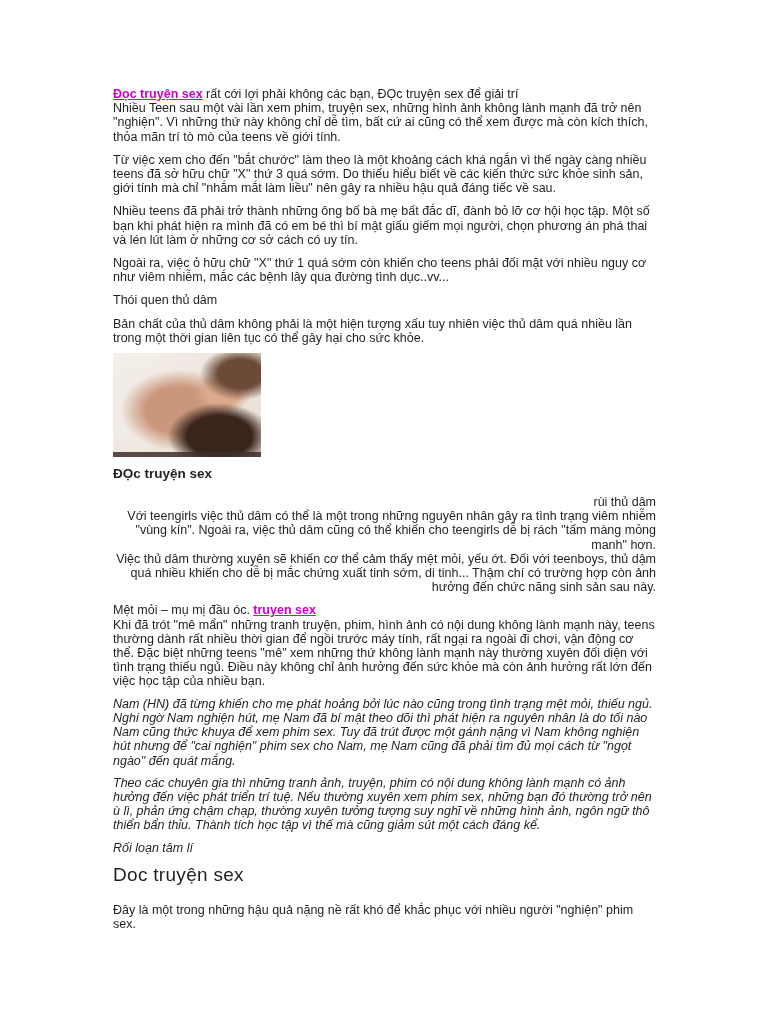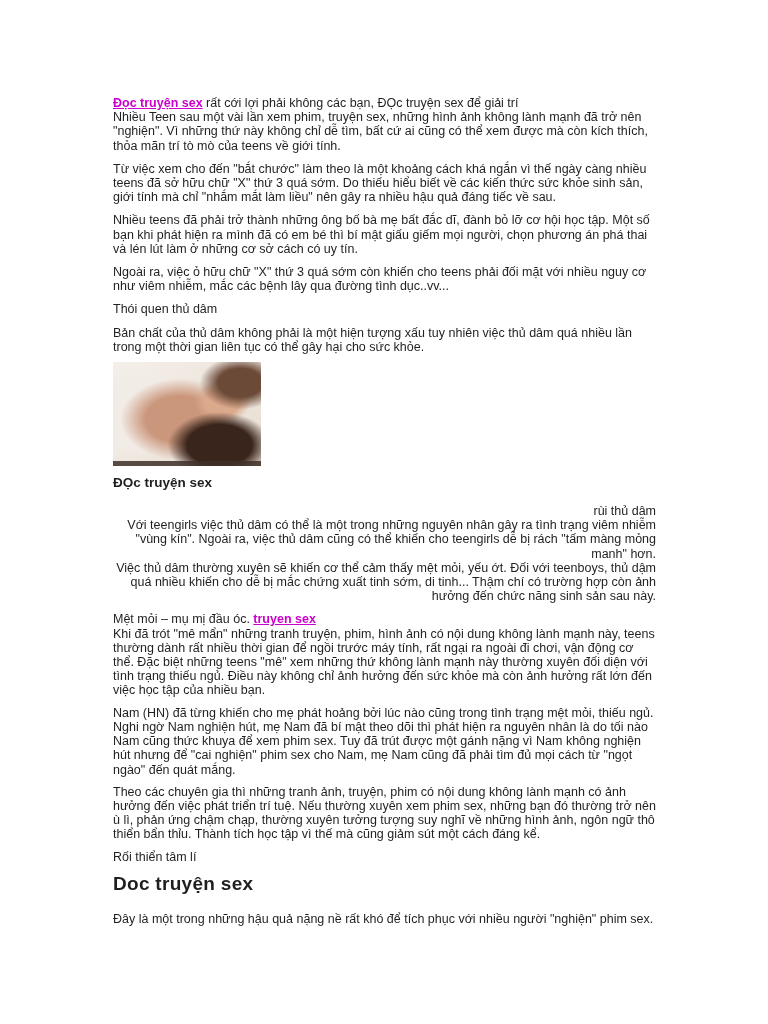--- a/index.html
+++ b/index.html
@@ -8,21 +8,21 @@
     width: 768px;
     height: 1024px;
     background: #ffffff;
     overflow: hidden;
     font-family: "Liberation Sans", "DejaVu Sans", sans-serif;
     color: #1f1f1f;
   }
   .content {
     position: absolute;
     left: 113px;
-    top: 96px;
+    top: 87px;
     width: 543px;
     font-size: 12.5px;
     line-height: 14.2px;
   }
   .content p { margin: 9px 0 0 0; }
   .content p.first { margin-top: 0; }
   .block-line { display: block; }
   a.doclink {
     color: #cc00cc;
     font-weight: bold;
@@ -42,46 +42,46 @@
       radial-gradient(ellipse 70px 62px at 14% 48%, #f2ece7 0 50%, rgba(0,0,0,0) 80%),
       linear-gradient(135deg, #f5f0ea, #e7ddd2);
   }
   .photo-heading {
     margin: 3px 0 0 0;
     font-size: 13.5px;
     font-weight: bold;
     line-height: 15px;
   }
   .sec2 { margin-top: 14px !important; text-align: right; }
-  .tight-gap { margin-top: 8px !important; }
+  .tight-gap { margin-top: 8px !important; font-style: italic; }
   .big-heading {
     margin: 8px 0 0 0;
     font-size: 19px;
-    font-weight: bold;
+    font-weight: normal;
     line-height: 23px;
     letter-spacing: 0.3px;
   }
   .last-par { margin-top: 17px !important; }
 </style>
 </head>
 <body>
 
 <div class="page">
   <div class="content">
 
     <p class="first">
       <span class="block-line"><a class="doclink">Đọc truyện sex</a><span> rất cới lợi phải không các bạn, ĐỌc truyện sex để giải trí</span></span>
       <span>Nhiều Teen sau một vài lần xem phim, truyện sex, những hình ảnh không lành mạnh đã trở nên "nghiện". Vì những thứ này không chỉ dễ tìm, bất cứ ai cũng có thể xem được mà còn kích thích, thỏa mãn trí tò mò của teens về giới tính.</span>
     </p>
 
     <p>Từ việc xem cho đến "bắt chước" làm theo là một khoảng cách khá ngắn vì thế ngày càng nhiều teens đã sở hữu chữ "X" thứ 3 quá sớm. Do thiếu hiểu biết về các kiến thức sức khỏe sinh sản, giới tính mà chỉ "nhắm mắt làm liều" nên gây ra nhiều hậu quả đáng tiếc về sau.</p>
 
     <p>Nhiều teens đã phải trở thành những ông bố bà mẹ bất đắc dĩ, đành bỏ lỡ cơ hội học tập. Một số bạn khi phát hiện ra mình đã có em bé thì bí mật giấu giếm mọi người, chọn phương án phá thai và lén lút làm ở những cơ sở cách có uy tín.</p>
 
-    <p>Ngoài ra, việc ỏ hữu chữ "X" thứ 3 quá sớm còn khiến cho teens phải đối mặt với nhiều nguy cơ như viêm nhiễm, mắc các bệnh lây qua đường tình dục..vv...</p>
+    <p>Ngoài ra, việc ỏ hữu chữ "X" thứ 1 quá sớm còn khiến cho teens phải đối mặt với nhiều nguy cơ như viêm nhiễm, mắc các bệnh lây qua đường tình dục..vv...</p>
 
     <p>Thói quen thủ dâm</p>
 
 
     <p>Bản chất của thủ dâm không phải là một hiện tượng xấu tuy nhiên việc thủ dâm quá nhiều lần trong một thời gian liên tục có thể gây hại cho sức khỏe.</p>
 
     <div class="photo"></div>
 
     <p class="photo-heading">ĐỌc truyện sex</p>
 
@@ -93,20 +93,20 @@
 
     <p>
       <span class="block-line"><span>Mệt mỏi – mụ mị đầu óc. </span><a class="doclink">truyen sex</a></span>
       <span>Khi đã trót "mê mẩn" những tranh truyện, phim, hình ảnh có nội dung không lành mạnh này, teens thường dành rất nhiều thời gian để ngồi trước máy tính, rất ngại ra ngoài đi chơi, vận động cơ thể. Đặc biệt những teens "mê" xem những thứ không lành mạnh này thường xuyên đối diện với tình trạng thiếu ngủ. Điều này không chỉ ảnh hưởng đến sức khỏe mà còn ảnh hưởng rất lớn đến việc học tập của nhiều bạn.</span>
     </p>
 
     <p class="tight-gap">Nam (HN) đã từng khiến cho mẹ phát hoảng bởi lúc nào cũng trong tình trạng mệt mỏi, thiếu ngủ. Nghi ngờ Nam nghiện hút, mẹ Nam đã bí mật theo dõi thì phát hiện ra nguyên nhân là do tối nào Nam cũng thức khuya để xem phim sex. Tuy đã trút được một gánh nặng vì Nam không nghiện hút nhưng để "cai nghiện" phim sex cho Nam, mẹ Nam cũng đã phải tìm đủ mọi cách từ "ngọt ngào" đến quát mắng.</p>
 
     <p class="tight-gap">Theo các chuyên gia thì những tranh ảnh, truyện, phim có nội dung không lành mạnh có ảnh hưởng đến việc phát triển trí tuệ. Nếu thường xuyên xem phim sex, những bạn đó thường trở nên ù lì, phản ứng chậm chạp, thường xuyên tưởng tượng suy nghĩ về những hình ảnh, ngôn ngữ thô thiển bẩn thỉu. Thành tích học tập vì thế mà cũng giảm sút một cách đáng kể.</p>
 
-    <p class="tight-gap">Rối thiển tâm lí</p>
+    <p class="tight-gap">Rối loạn tâm lí</p>
 
     <h2 class="big-heading">Doc truyện sex</h2>
 
-    <p class="last-par">Đây là một trong những hậu quả nặng nề rất khó để tích phục với nhiều người "nghiện" phim sex.</p>
+    <p class="last-par">Đây là một trong những hậu quả nặng nề rất khó để khắc phục với nhiều người "nghiện" phim sex.</p>
 
   </div>
 </div>
 
 </body></html>

